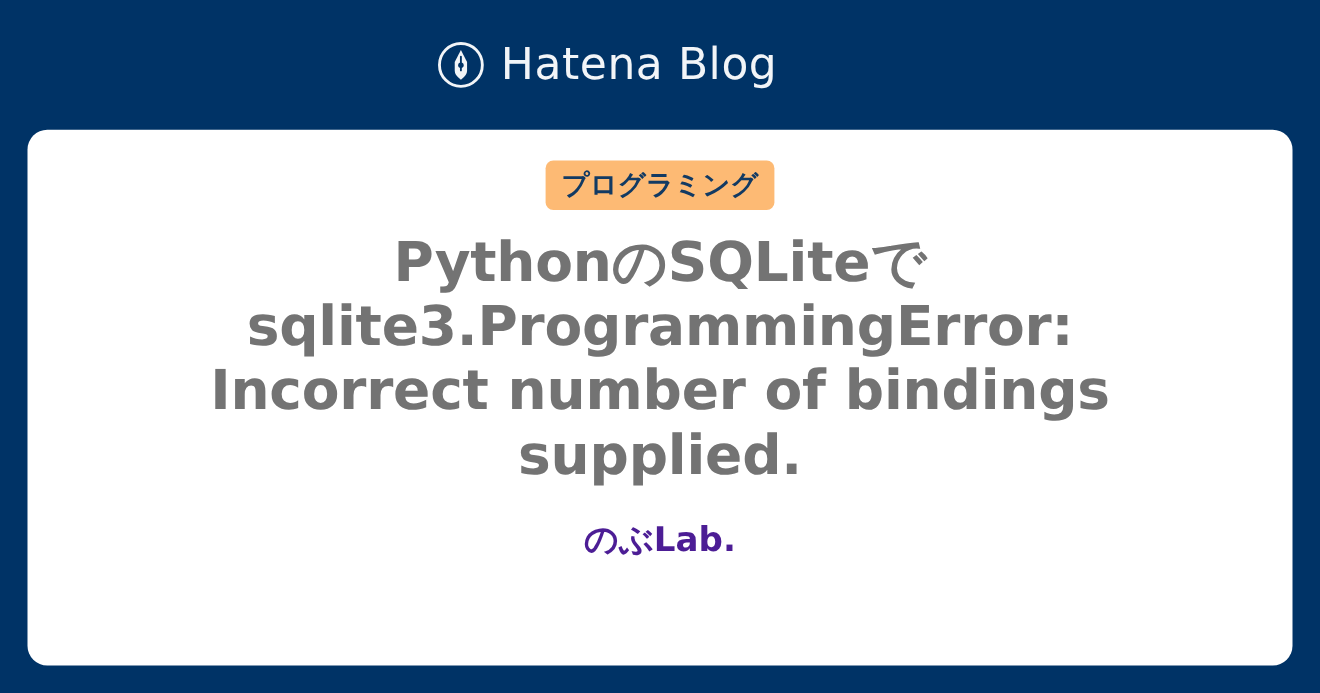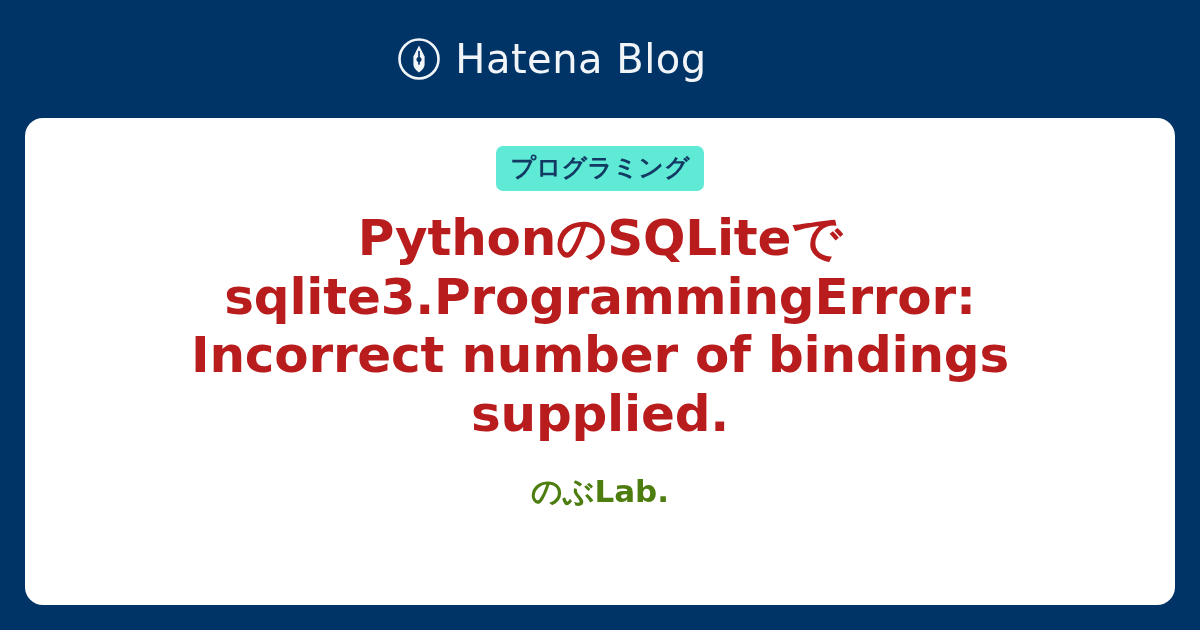--- a/index.html
+++ b/index.html
@@ -74,49 +74,49 @@
   
   .tag-list {
     display: flex;
     flex-direction: row;
     align-items: center;
     justify-content: center;
     gap: 18px;
     margin: 2px 0 4px 0;
   }
   .tag-chip {
-    background: #5eead4;
+    background: #fdba74;
     color: #123a63;
     font-size: 25px;
     font-weight: 700;
     line-height: 1;
     padding: 9px 14px 11px 14px;
     border-radius: 7px;
     white-space: nowrap;
     font-family: "DejaVu Sans", "Liberation Sans", sans-serif;
   }
 
   
   .entry-title {
     margin: 14px 0 0 0;
-    color: #b91c1c;
+    color: #737373;
     font-size: 50px;
     font-weight: 700;
     line-height: 1.17;
     text-align: center;
     letter-spacing: -0.2px;
     word-break: break-word;
     font-family: "DejaVu Sans", "Liberation Sans", sans-serif;
     max-width: 1010px;
   }
 
   
   .blog-name {
     margin-top: 30px;
-    color: #4d7c0f;
+    color: #4c1d95;
     font-size: 31px;
     font-weight: 700;
     line-height: 1.2;
     text-align: center;
     font-family: "DejaVu Sans", "Liberation Sans", sans-serif;
   }
 </style>
 </head>
 <body>
 

